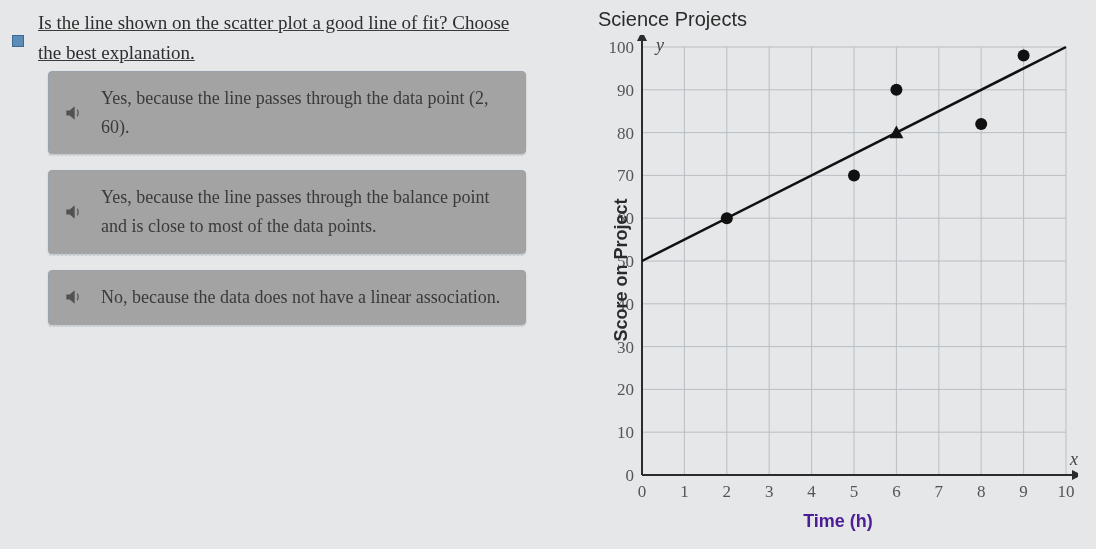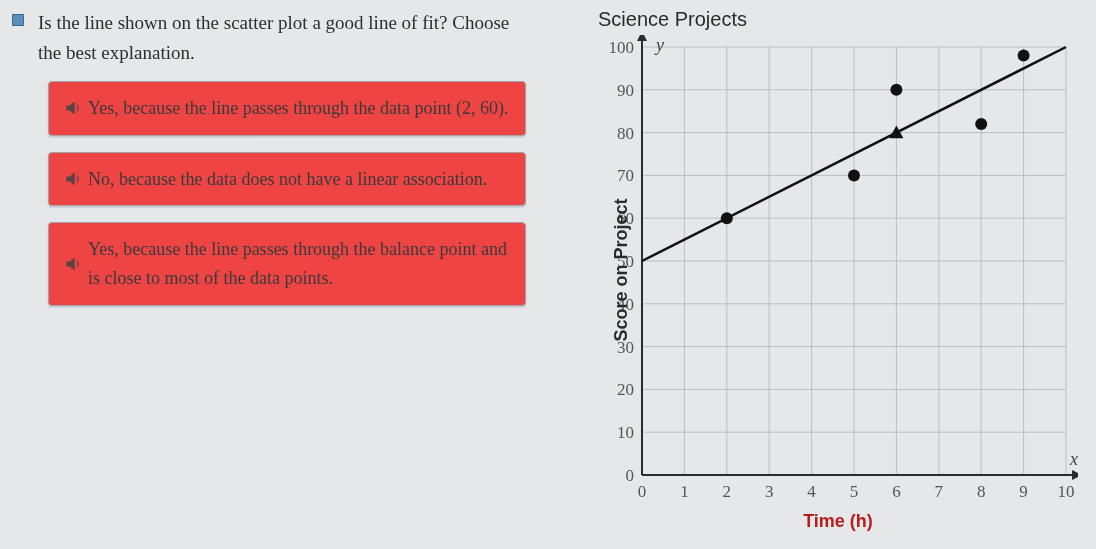--- a/index.html
+++ b/index.html
@@ -11,42 +11,43 @@
       overflow: hidden;
       display: flex;
       color: #3a3a3a;
     }
     .left-panel {
       width: 540px;
       padding: 8px 12px 8px 8px;
     }
     .question-row {
       display: flex;
-      align-items: flex-start;
+      align-items: center;
+      text-decoration: underline;
     }
     .bullet {
       width: 12px;
       height: 12px;
       background: #5b8db8;
       border: 1px solid #3d6a94;
       margin: 6px 14px 0 4px;
       flex: none;
     }
     .question-text {
       font-size: 19px;
       line-height: 1.6;
       color: #2e2e2e;
     }
     .answer {
       position: relative;
-      background: #ef4444;
+      background: #a3a3a3;
       border: 1px solid #9aa3ab;
       border-radius: 4px;
-      margin: 12px 0 16px 40px;
-      padding: 12px 16px 12px 39px;
+      margin: 2px 0 16px 40px;
+      padding: 12px 16px 12px 52px;
       font-size: 18px;
       line-height: 1.6;
       color: #3a3a3a;
       box-shadow: 0 1px 2px rgba(0,0,0,0.15);
       cursor: pointer;
     }
     .answer::after {
       content: "";
       position: absolute;
       left: 0; right: 0; bottom: -3px;
@@ -94,21 +95,21 @@
       font-size: 18px;
       font-weight: bold;
       color: #2b2b2b;
       white-space: nowrap;
     }
     .xlabel {
       text-align: center;
       font-family: Arial, sans-serif;
       font-size: 18px;
       font-weight: bold;
-      color: #b91c1c;
+      color: #4c1d95;
       margin-top: 6px;
       margin-left: 60px;
     }
     svg.plot { display: block; }
     .ytick, .xtick {
       font-family: 'Times New Roman', serif;
       font-size: 17px;
       fill: #555;
     }
     .axis-char {
@@ -141,31 +142,31 @@
     <span>Yes, because the line passes through the data point (2, 60).</span>
   </div>
 
   <div class="answer">
     <span class="speaker">
       <svg width="20" height="20" viewBox="0 0 24 24">
           <path d="M4 9v6h4l6 5V4L8 9H4z" fill="#444"></path>
           <path d="M17 8c1.5 1.2 1.5 6.8 0 8" stroke="#444" stroke-width="1.5" fill="none"></path>
         </svg>
     </span>
-    <span>No, because the data does not have a linear association.</span>
+    <span>Yes, because the line passes through the balance point and is close to most of the data points.</span>
   </div>
 
   <div class="answer">
     <span class="speaker">
       <svg width="20" height="20" viewBox="0 0 24 24">
           <path d="M4 9v6h4l6 5V4L8 9H4z" fill="#444"></path>
           <path d="M17 8c1.5 1.2 1.5 6.8 0 8" stroke="#444" stroke-width="1.5" fill="none"></path>
         </svg>
     </span>
-    <span>Yes, because the line passes through the balance point and is close to most of the data points.</span>
+    <span>No, because the data does not have a linear association.</span>
   </div>
 
 </div>
 
 <div class="right-panel">
   <div class="chart-title">Science Projects</div>
   <div class="chart-area">
     <div class="ylabel">Score on Project</div>
     <svg class="plot" width="480" height="470" viewBox="0 0 480 470" id="plot-svg">
         <g class="grid">

